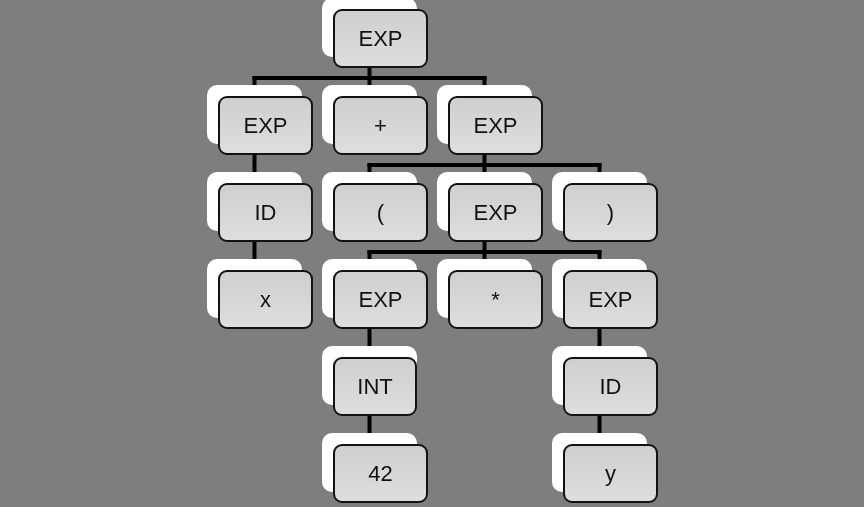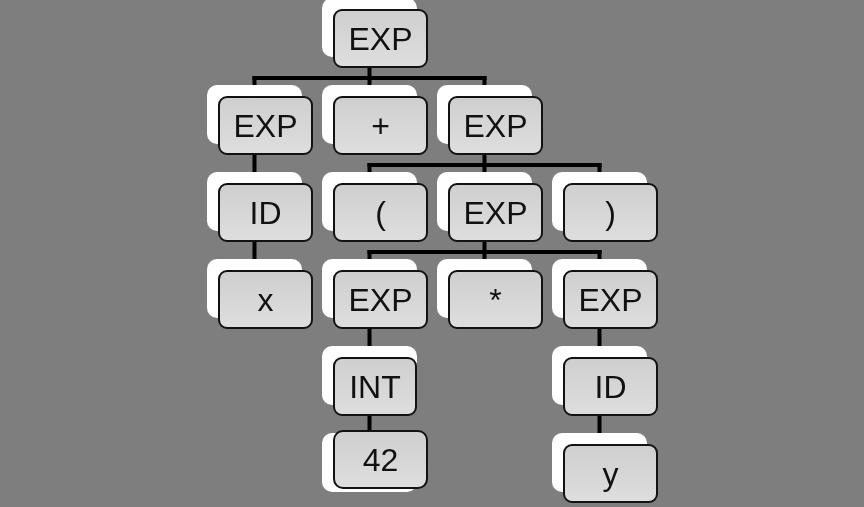--- a/index.html
+++ b/index.html
@@ -29,21 +29,21 @@
     z-index: 3;
     box-sizing: border-box;
     border-radius: 9px;
     border: 2.5px solid #121212;
     background: linear-gradient(180deg, #cfcfcf 0%, #d7d7d7 55%, #dedede 100%);
     display: flex;
     align-items: center;
     justify-content: center;
   }
   .node-label {
-    font-size: 32px;
+    font-size: 22px;
     color: #111111;
     line-height: 1;
     white-space: pre;
   }
 </style>
 </head>
 <body>
 
 <div id="canvas" style="background: rgb(126, 126, 126);">
   <svg id="connector-svg" width="864" height="507" viewBox="0 0 864 507">
@@ -120,21 +120,21 @@
       </div>
       <div class="node-shadow" style="left: 322px; top: 346px; width: 95px; height: 59px; background: rgb(255, 255, 255);"></div>
       <div class="node-box" style="left: 333px; top: 357px; width: 84px; height: 59px;">
         <span class="node-label">INT</span>
       </div>
       <div class="node-shadow" style="left: 552px; top: 346px; width: 95px; height: 59px; background: rgb(255, 255, 255);"></div>
       <div class="node-box" style="left: 563px; top: 357px; width: 95px; height: 59px;">
         <span class="node-label">ID</span>
       </div>
       <div class="node-shadow" style="left: 322px; top: 433px; width: 95px; height: 59px; background: rgb(255, 255, 255);"></div>
-      <div class="node-box" style="left: 333px; top: 430px; width: 95px; height: 59px; border-radius: 10px;">
+      <div class="node-box" style="left: 333px; top: 444px; width: 95px; height: 59px;">
         <span class="node-label">42</span>
       </div>
       <div class="node-shadow" style="left: 552px; top: 433px; width: 95px; height: 59px; background: rgb(255, 255, 255);"></div>
       <div class="node-box" style="left: 563px; top: 444px; width: 95px; height: 59px;">
         <span class="node-label">y</span>
       </div>
     </div>
 </div>
 
 </body></html>

